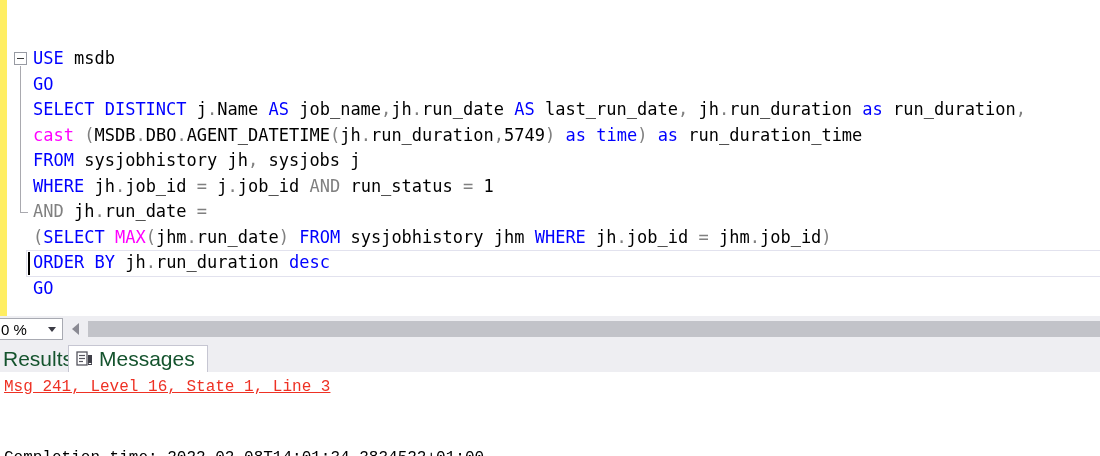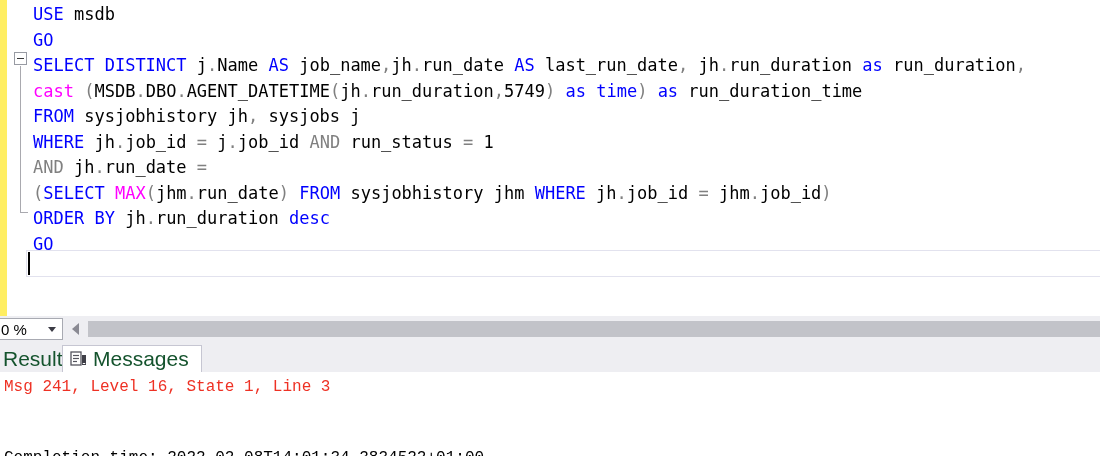--- a/index.html
+++ b/index.html
@@ -17,21 +17,21 @@
     background:#ffffff; border:1px solid #989ba3; cursor:pointer;
   }
   .fold-box .minus { position:absolute; left:2px; top:5px; width:7px; height:1px; background:#3a3a3a; }
   .fold-vline { position:absolute; left:20px; top:66px; width:1px; height:147px; background:#a9a9af; }
   .fold-foot  { position:absolute; left:20px; top:212px; width:8px; height:1px; background:#a9a9af; }
   .code-area {
     position:absolute; left:33px; top:0; width:1067px; height:316px;
     font-family:"DejaVu Sans Mono", monospace; font-size:17px; line-height:25.5px;
     white-space:pre; cursor:text;
   }
-  .code-line { position:absolute; left:0; height:25.5px; white-space:pre; }
+  .code-line { position:absolute; left:0; height:25.5px; white-space:pre;margin-top:44px; }
   .current-line-box {
     position:absolute; left:26px; top:250px; width:1076px; height:27px;
     background:#ffffff; border:1px solid #e2e2ee;
   }
   .caret { position:absolute; left:28px; top:252px; width:2px; height:23px; background:#000000; }
   
   .status-row { position:absolute; left:0; top:316px; width:1100px; height:26px; background:#eeeef2; }
   .zoom-combo {
     position:absolute; left:-12px; top:2px; width:75px; height:22px;
     background:#ffffff; border:1px solid #a8aab2; cursor:pointer;
@@ -56,21 +56,21 @@
   .scroll-thumb {
     position:absolute; left:22px; top:3px; width:1012px; height:16px;
     background:#c2c3c9; cursor:pointer;
   }
   
   .tab-strip { position:absolute; left:0; top:342px; width:1100px; height:30px; background:#eeeef2; }
   .tab { position:absolute; top:3px; height:27px; display:flex; align-items:center; cursor:pointer; }
   .tab-results { left:0; padding:0 8px 0 3px; }
   .tab-label { font-size:21px; color:#14532d; }
   .tab-messages {
-    left:62px; padding:0 12px 0 7px;
+    left:68px; padding:0 12px 0 7px;
     background:#ffffff; border:1px solid #c6c6d2; border-bottom:none;text-align:right;
   }
   .msg-icon { width:17px; height:16px; margin-right:6px; }
   
   .messages-pane {
     position:absolute; left:0; top:372px; width:1100px; height:84px;
     background:#ffffff; overflow:hidden; cursor:text;
   }
   .msg-line {
     position:absolute; left:4px; white-space:pre;
@@ -118,18 +118,18 @@
         <line x1="3" y1="7.5" x2="9" y2="7.5" stroke="#55555e" stroke-width="1.2"></line>
         <line x1="3" y1="10.5" x2="7" y2="10.5" stroke="#55555e" stroke-width="1.2"></line>
         <rect x="12" y="4" width="4" height="10" fill="#3f3f48"></rect>
         <rect x="12.8" y="12" width="2.4" height="1" fill="#ffffff"></rect>
       </svg>
       <span class="tab-label">Messages</span>
     </div>
   </div>
 
   <div class="messages-pane" id="messages-pane">
-      <div class="msg-line" style="top: 5px; color: rgb(238, 49, 36);">Msg 241, Level 16, State 1, Line 3</div>
+      <div class="msg-line" style="top: 5px; color: rgb(238, 49, 36); text-decoration: underline;">Msg 241, Level 16, State 1, Line 3</div>
       <div class="msg-line" style="top: 53px; color: rgb(0, 0, 0);"></div>
       <div class="msg-line" style="top: 76px; color: rgb(0, 0, 0);">Completion time: 2022-02-08T14:01:34.3834522+01:00</div>
     </div>
 
 </div>
 
 </body></html>

